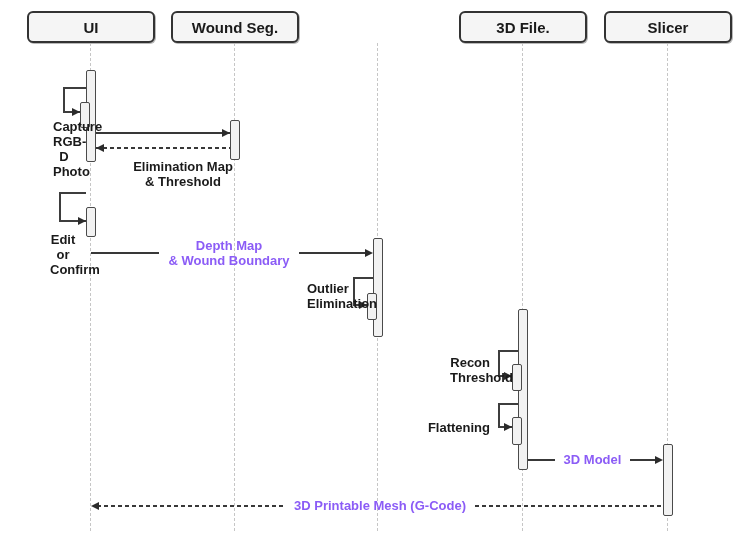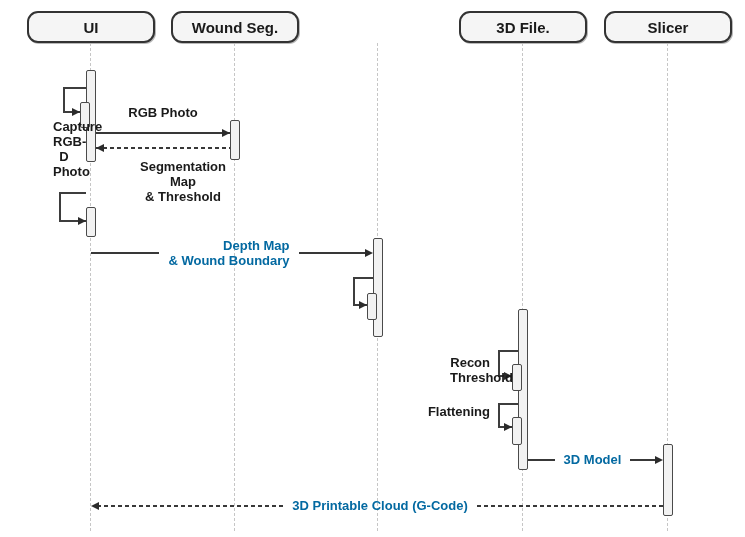--- a/index.html
+++ b/index.html
@@ -3,21 +3,21 @@
 <meta charset="utf-8">
 <style>
   html,body{margin:0;padding:0;background:#ffffff;}
   .canvas{
     position:relative;width:745px;height:537px;background:#ffffff;overflow:hidden;
     font-family:"Liberation Sans","DejaVu Sans",sans-serif;color:#1a1a1a;
   }
   
   .actor{
     position:absolute;top:11px;width:128px;height:32px;box-sizing:border-box;
-    background:#f5f5f5;border:2px solid #333333;border-radius:11px;
+    background:#f5f5f5;border:2px solid #333333;border-radius:6px;
     box-shadow:1px 1px 0 #b9b9b9;
     display:flex;align-items:center;justify-content:center;
     font-size:15px;font-weight:bold;z-index:4;
   }
   
   .lifeline{
     position:absolute;top:43px;height:488px;width:0;
     border-left:1px dashed #c6c6c6;z-index:0;
   }
   
@@ -38,22 +38,22 @@
   }
   
   .msg{position:absolute;display:flex;align-items:center;z-index:1;}
   .seg{flex:1;height:2px;background:#383838;}
   .seg.dashed{
     background:repeating-linear-gradient(90deg,#383838 0 4px,transparent 4px 7px);
   }
   .seg.pad-r{margin-right:6px;}
   .seg.pad-l{margin-left:6px;}
   .lbl{
-    font-size:13px;font-weight:bold;line-height:15px;text-align:right;
-    white-space:nowrap;padding:0 9px;color:#0369a1;
+    font-size:13px;font-weight:bold;line-height:15px;text-align:center;
+    white-space:nowrap;padding:0 9px;color:#8b5cf6;
   }
   .lbl span{display:block;}
   
   .flabel{
     position:absolute;font-size:13px;font-weight:bold;line-height:15px;
     color:#1a1a1a;z-index:4;
   }
   .flabel span{display:block;margin-left:40px;}
   .t-center{text-align:center;}
   .t-right{text-align:right;}
@@ -81,69 +81,76 @@
   <div class="actor" style="left:604px">Slicer</div>
 
   <div class="loop" style="left:63px;top:87px;width:23px;height:26px"></div>
   <div class="arr-r" style="left:72px;top:108px"></div>
   <div class="flabel t-center" style="left:13px;top:119px;width:62px">
     <span>Capture</span>
     <span>RGB-D</span>
     <span>Photo</span>
   </div>
 
-  <div class="flabel t-center" style="left:96px;top:105px;width:134px">RGB Photo</div>
   <div class="hline" style="left:96px;top:132px;width:134px"></div>
   <div class="arr-r" style="left:222px;top:129px"></div>
 
   <div class="hline dashed" style="left:96px;top:147px;width:134px"></div>
   <div class="arr-l" style="left:96px;top:144px"></div>
   <div class="flabel t-center" style="left:86px;top:159px;width:154px">
-    <span>Segmentation Map</span>
+    <span>Elimination Map</span>
     <span>&amp; Threshold</span>
   </div>
 
   <div class="loop" style="left:59px;top:192px;width:27px;height:30px"></div>
   <div class="arr-r" style="left:78px;top:217px"></div>
+  <div class="flabel t-center" style="left:10px;top:232px;width:66px">
+    <span>Edit or</span>
+    <span>Confirm</span>
+  </div>
 
   <div class="msg" style="left:91px;top:237px;width:282px;height:31px">
     <div class="seg"></div>
     <div class="lbl">
       <span>Depth Map</span>
       <span>&amp; Wound Boundary</span>
     </div>
     <div class="seg pad-r"></div>
     <div class="arr-r"></div>
   </div>
 
   <div class="loop" style="left:353px;top:277px;width:20px;height:29px"></div>
   <div class="arr-r" style="left:359px;top:301px"></div>
+  <div class="flabel t-right" style="left:267px;top:281px;width:80px">
+    <span>Outlier</span>
+    <span>Elimination</span>
+  </div>
 
 
   <div class="loop" style="left:498px;top:350px;width:20px;height:27px"></div>
   <div class="arr-r" style="left:504px;top:372px"></div>
   <div class="flabel t-right" style="left:410px;top:355px;width:80px">
     <span>Recon</span>
     <span>Threshold</span>
   </div>
 
   <div class="loop" style="left:498px;top:403px;width:20px;height:25px"></div>
   <div class="arr-r" style="left:504px;top:423px"></div>
-  <div class="flabel t-right" style="left:415px;top:404px;width:75px">Flattening</div>
+  <div class="flabel t-right" style="left:415px;top:420px;width:75px">Flattening</div>
 
   <div class="msg" style="left:528px;top:452px;width:135px;height:15px">
     <div class="seg"></div>
     <div class="lbl">3D Model</div>
     <div class="seg pad-r"></div>
     <div class="arr-r"></div>
   </div>
 
   <div class="msg" style="left:91px;top:498px;width:572px;height:15px">
     <div class="seg dashed pad-l"></div>
-    <div class="lbl">3D Printable Cloud (G-Code)</div>
+    <div class="lbl">3D Printable Mesh (G-Code)</div>
     <div class="seg dashed"></div>
     <div class="arr-l"></div>
   </div>
 
   <div class="act" style="left:86px;top:70px;height:92px"></div>
   <div class="act nested" style="left:80px;top:102px;height:26px"></div>
   <div class="act nested" style="left:86px;top:207px;height:30px"></div>
   <div class="act" style="left:230px;top:120px;height:40px"></div>
   <div class="act" style="left:373px;top:238px;height:99px"></div>
   <div class="act nested" style="left:367px;top:293px;height:27px"></div>

